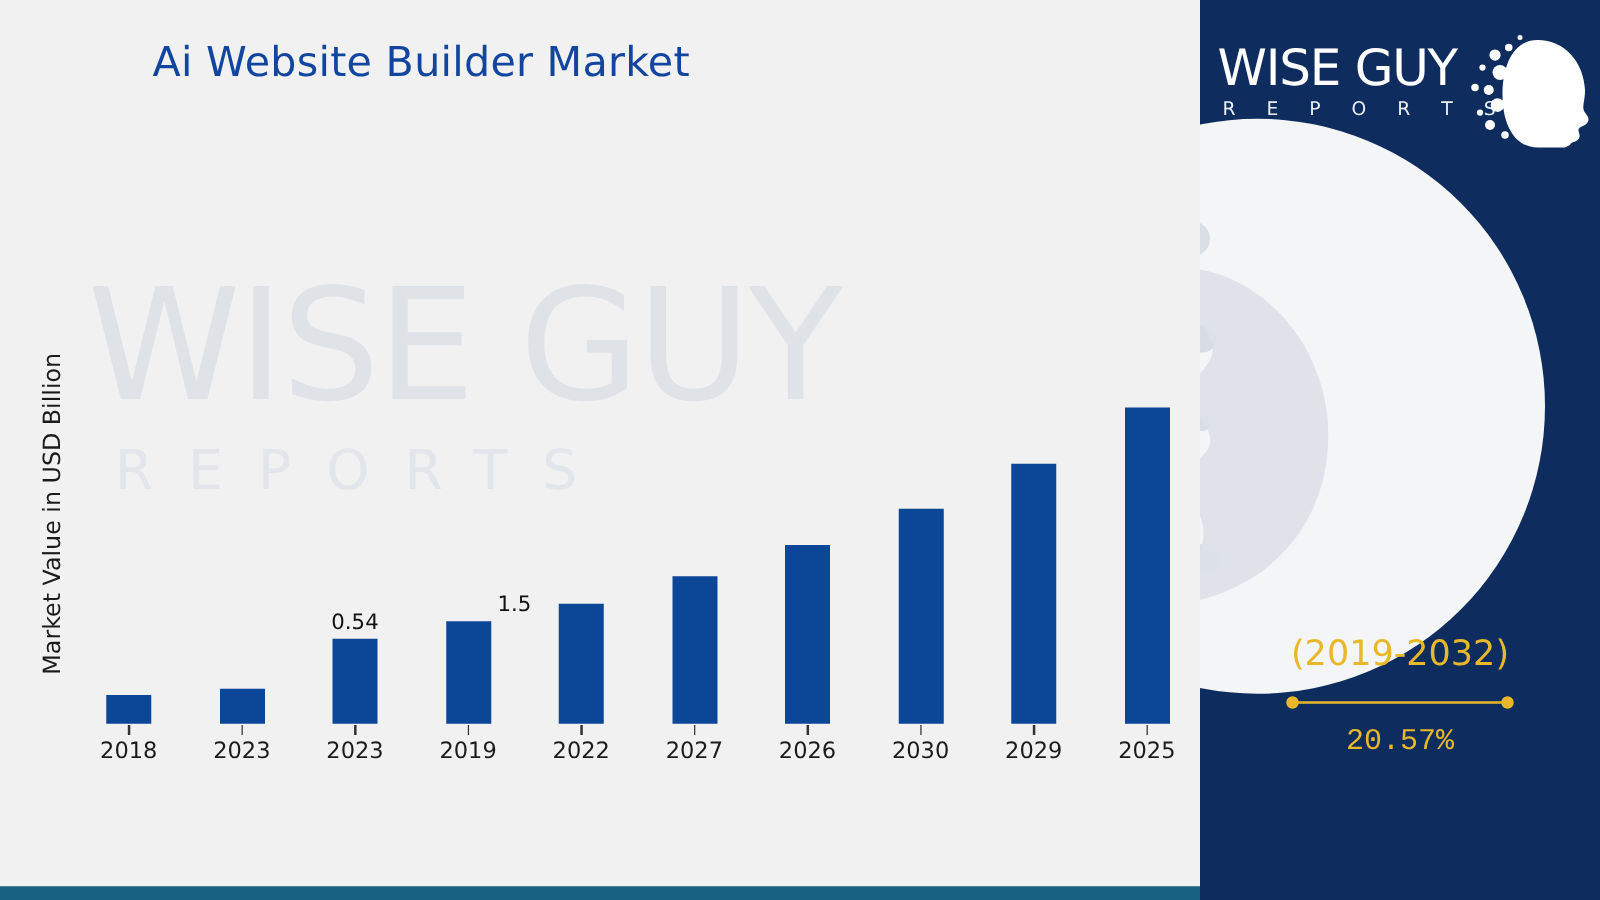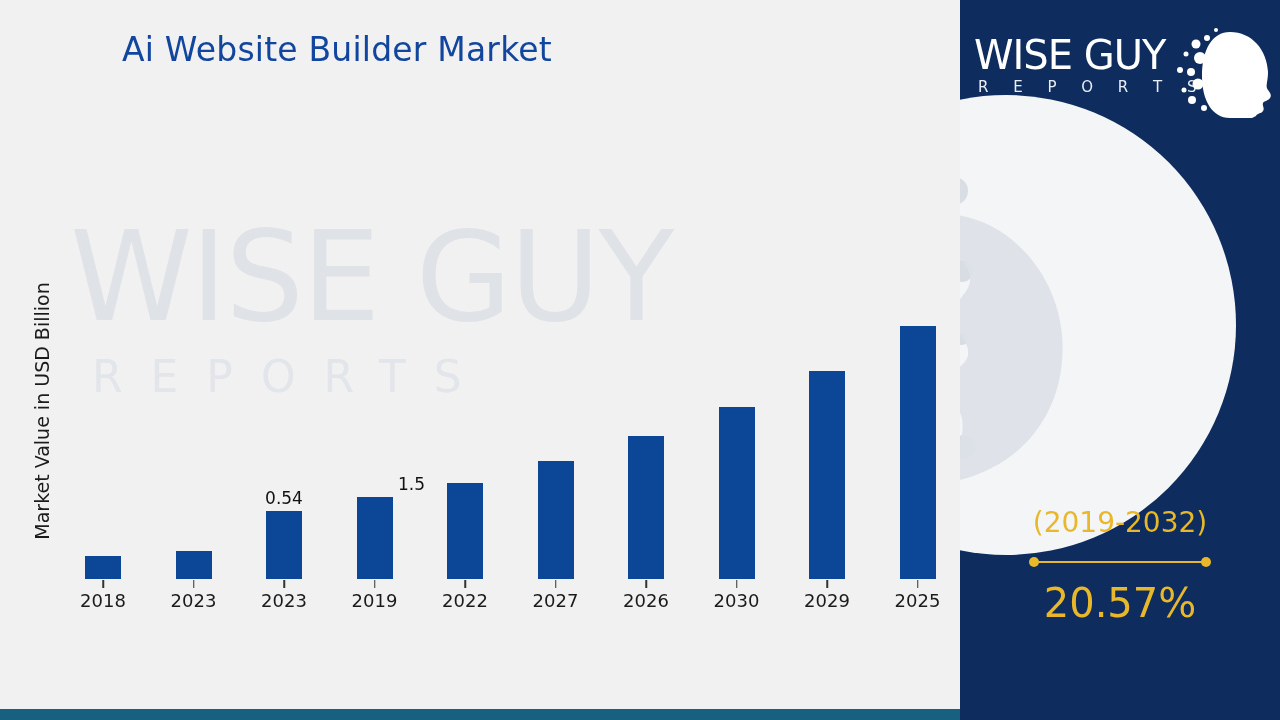--- a/index.html
+++ b/index.html
@@ -253,22 +253,23 @@
     position: absolute;
     top: 1px;
     width: 10px;
     height: 10px;
     border-radius: 50%;
     background: #e8b82a;
   }
   #cagr-divider .dot.left { left: 0; }
   #cagr-divider .dot.right { right: 0; }
   #cagr-value {
-    font-size: 40px;
+    font-size: 24px;
     color: #e8b82a;
+    font-family: Liberation Mono, monospace;
   }
 </style>
 </head>
 <body>
 
 <div id="stage">
 
   <div id="left-panel">
 
     <div id="watermark">

